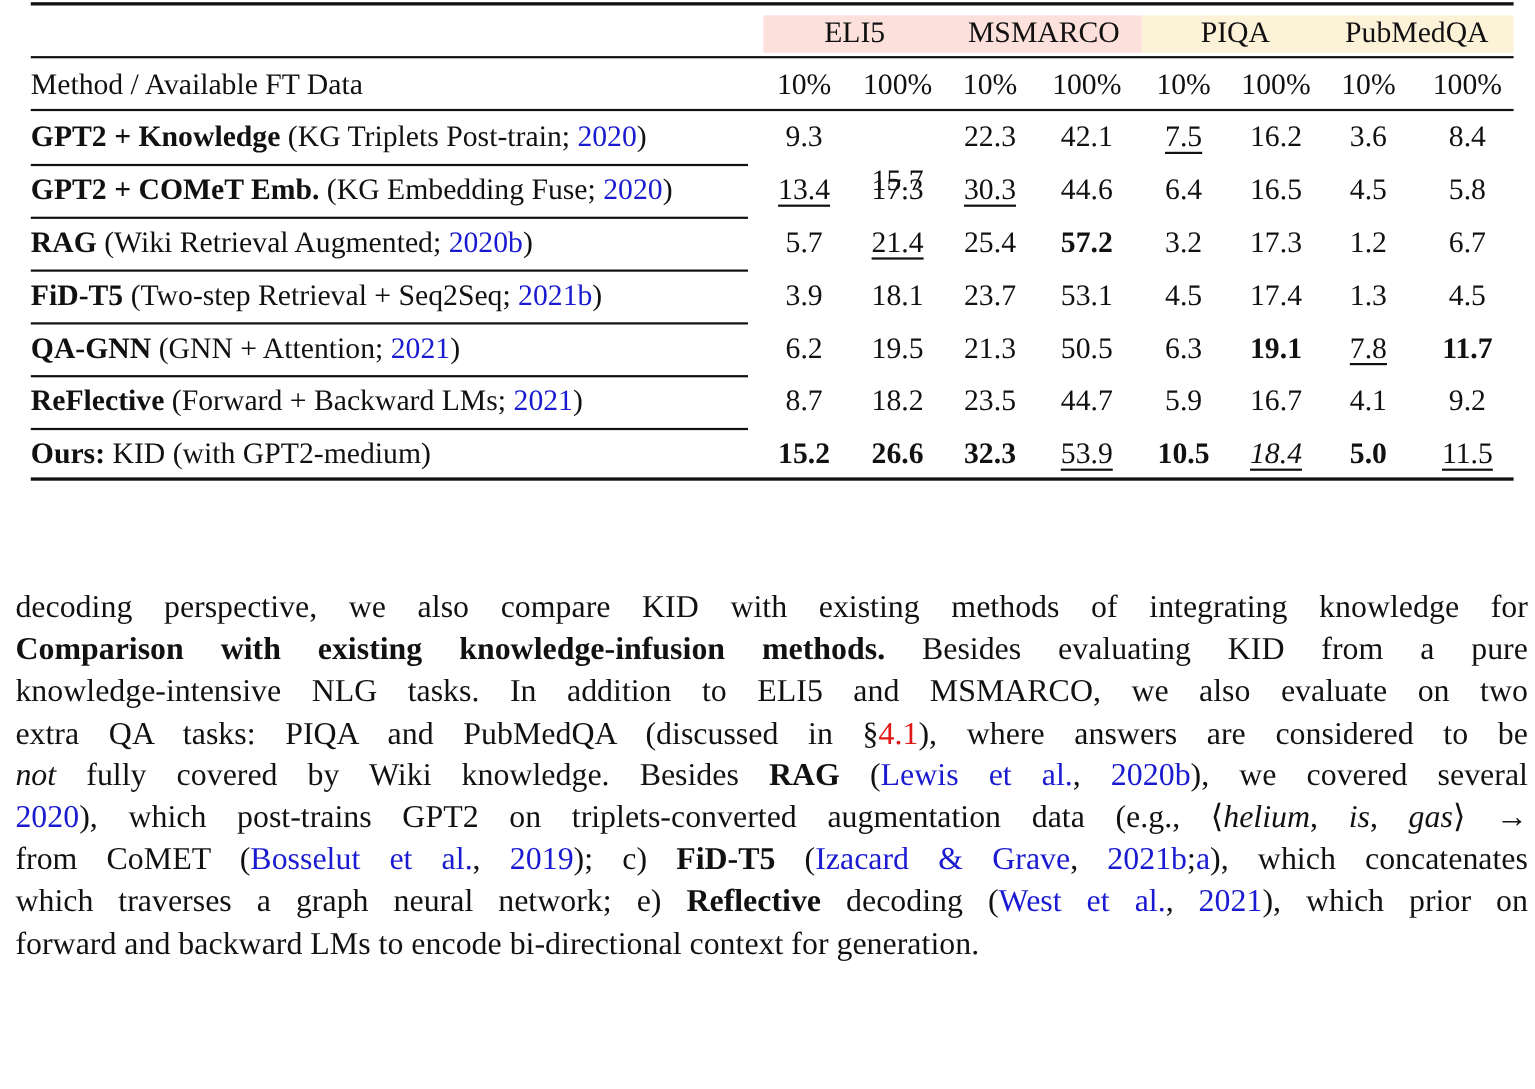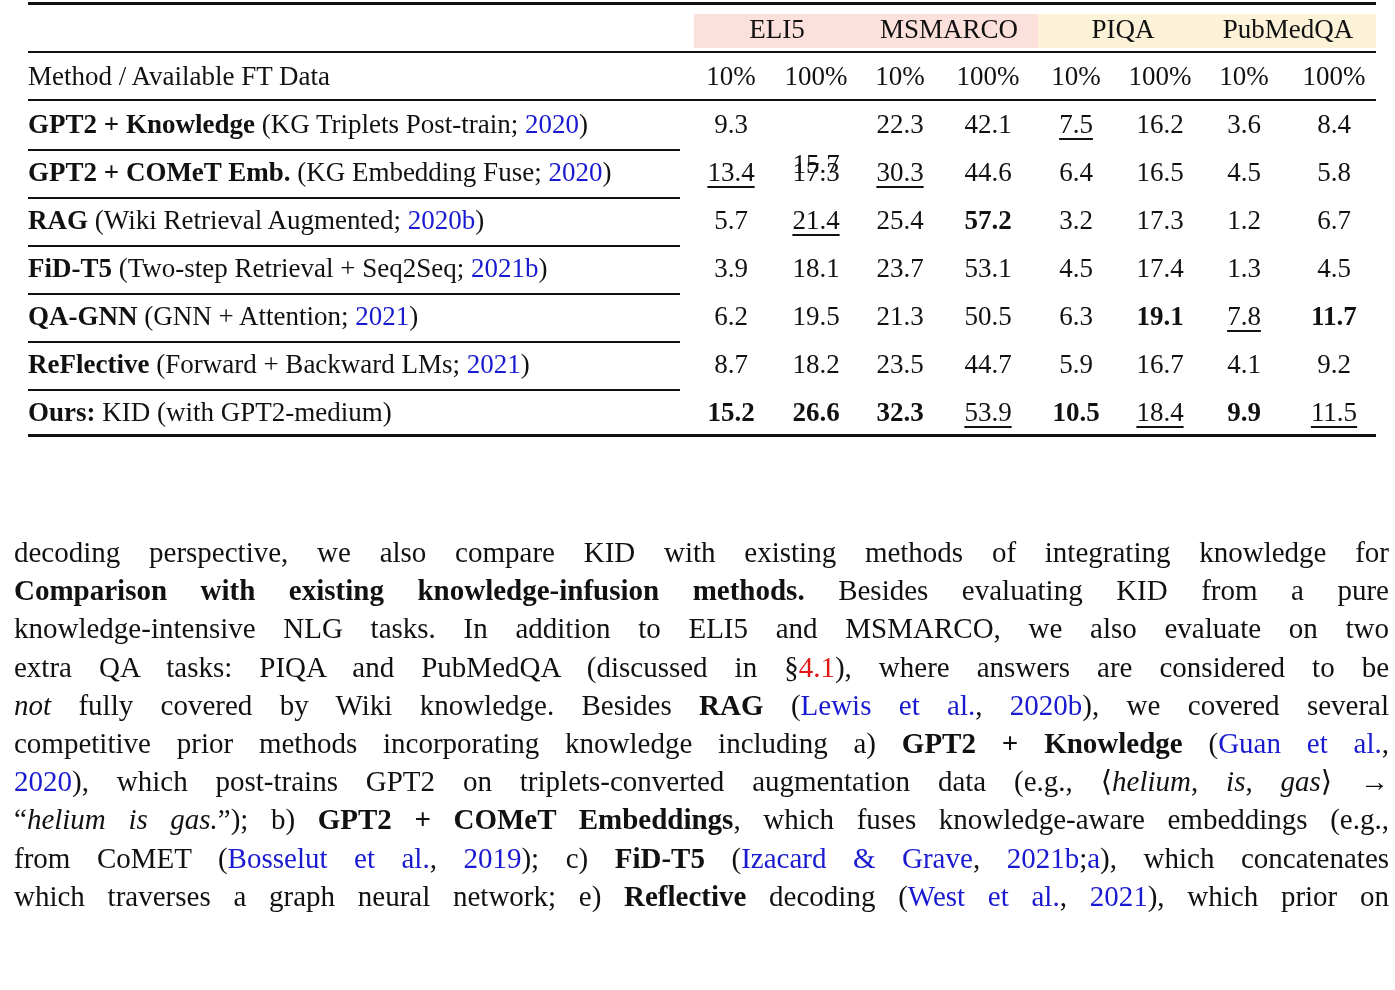--- a/index.html
+++ b/index.html
@@ -117,31 +117,30 @@
       <div class="cell num" style="left: 1132px; top: 345px;"><span>16.7</span></div>
       <div class="cell num" style="left: 1216px; top: 345px;"><span>4.1</span></div>
       <div class="cell num" style="left: 1306px; top: 345px;"><span>9.2</span></div>
       <div class="rule-thin" style="top: 387px; left: 0px; width: 652px;"></div>
       <div class="cell" style="left: 0px; top: 393px;"><span class="b">Ours:</span><span> KID (with GPT2-medium)</span></div>
       <div class="cell num" style="left: 703px; top: 393px;"><span class="b">15.2</span></div>
       <div class="cell num" style="left: 788px; top: 393px;"><span class="b">26.6</span></div>
       <div class="cell num" style="left: 872px; top: 393px;"><span class="b">32.3</span></div>
       <div class="cell num" style="left: 960px; top: 393px;"><span class="u">53.9</span></div>
       <div class="cell num" style="left: 1048px; top: 393px;"><span class="b">10.5</span></div>
-      <div class="cell num" style="left: 1132px; top: 393px;"><span class="u">18.4</span></div>
-      <div class="cell num" style="left: 1216px; top: 393px;"><span class="b">9.9</span></div>
+      <div class="cell num" style="left: 1132px; top: 393px; font-style: italic;"><span class="u">18.4</span></div>
+      <div class="cell num" style="left: 1216px; top: 393px;"><span class="b">5.0</span></div>
       <div class="cell num" style="left: 1306px; top: 393px;"><span class="u">11.5</span></div>
     </div>
   <div class="rule-thick" style="top:432px;"></div>
 </div>
 
 <div class="para" id="para">
     <span class="line"><span>decoding perspective, we also compare KID with existing methods of integrating knowledge for</span></span>
     <span class="line"><span style="font-weight: bold;">Comparison with existing knowledge-infusion methods.</span><span>  Besides evaluating KID from a pure</span></span>
     <span class="line"><span>knowledge-intensive NLG tasks.  In addition to ELI5 and MSMARCO, we also evaluate on two</span></span>
     <span class="line"><span>extra QA tasks: PIQA and PubMedQA (discussed in §</span><span class="ref">4.1</span><span>), where answers are considered to be</span></span>
     <span class="line"><span style="font-style: italic;">not</span><span> fully covered by Wiki knowledge.  Besides </span><span style="font-weight: bold;">RAG</span><span> (</span><span class="cite">Lewis et al.</span><span>, </span><span class="cite">2020b</span><span>), we covered several</span></span>
-    <span class="line"><span>competitive prior methods incorporating knowledge including a) </span><span style="font-weight: bold;">GPT2 + Knowledge</span><span> (</span><span class="cite">Guan et al.</span><span>,</span></span>
     <span class="line"><span class="cite">2020</span><span>), which post-trains GPT2 on triplets-converted augmentation data (e.g., ⟨</span><span style="font-style: italic;">helium</span><span>, </span><span style="font-style: italic;">is</span><span>, </span><span style="font-style: italic;">gas</span><span>⟩ →</span></span>
-    <span class="line"><span>“</span><span style="font-style: italic;">helium is gas.</span><span>”); b) </span><span style="font-weight: bold;">GPT2 + COMeT Embeddings</span><span>, which fuses knowledge-aware embeddings (e.g.,</span></span>
     <span class="line"><span>from CoMET (</span><span class="cite">Bosselut et al.</span><span>, </span><span class="cite">2019</span><span>); c) </span><span style="font-weight: bold;">FiD-T5</span><span> (</span><span class="cite">Izacard &amp; Grave</span><span>, </span><span class="cite">2021b</span><span>;</span><span class="cite">a</span><span>), which concatenates</span></span>
     <span class="line"><span>which traverses a graph neural network; e) </span><span style="font-weight: bold;">Reflective</span><span> decoding (</span><span class="cite">West et al.</span><span>, </span><span class="cite">2021</span><span>), which prior on</span></span>
+    <span class="line last"><span>forward and backward LMs to encode bi-directional context for generation.</span></span>
   </div>
 
 </body></html>

